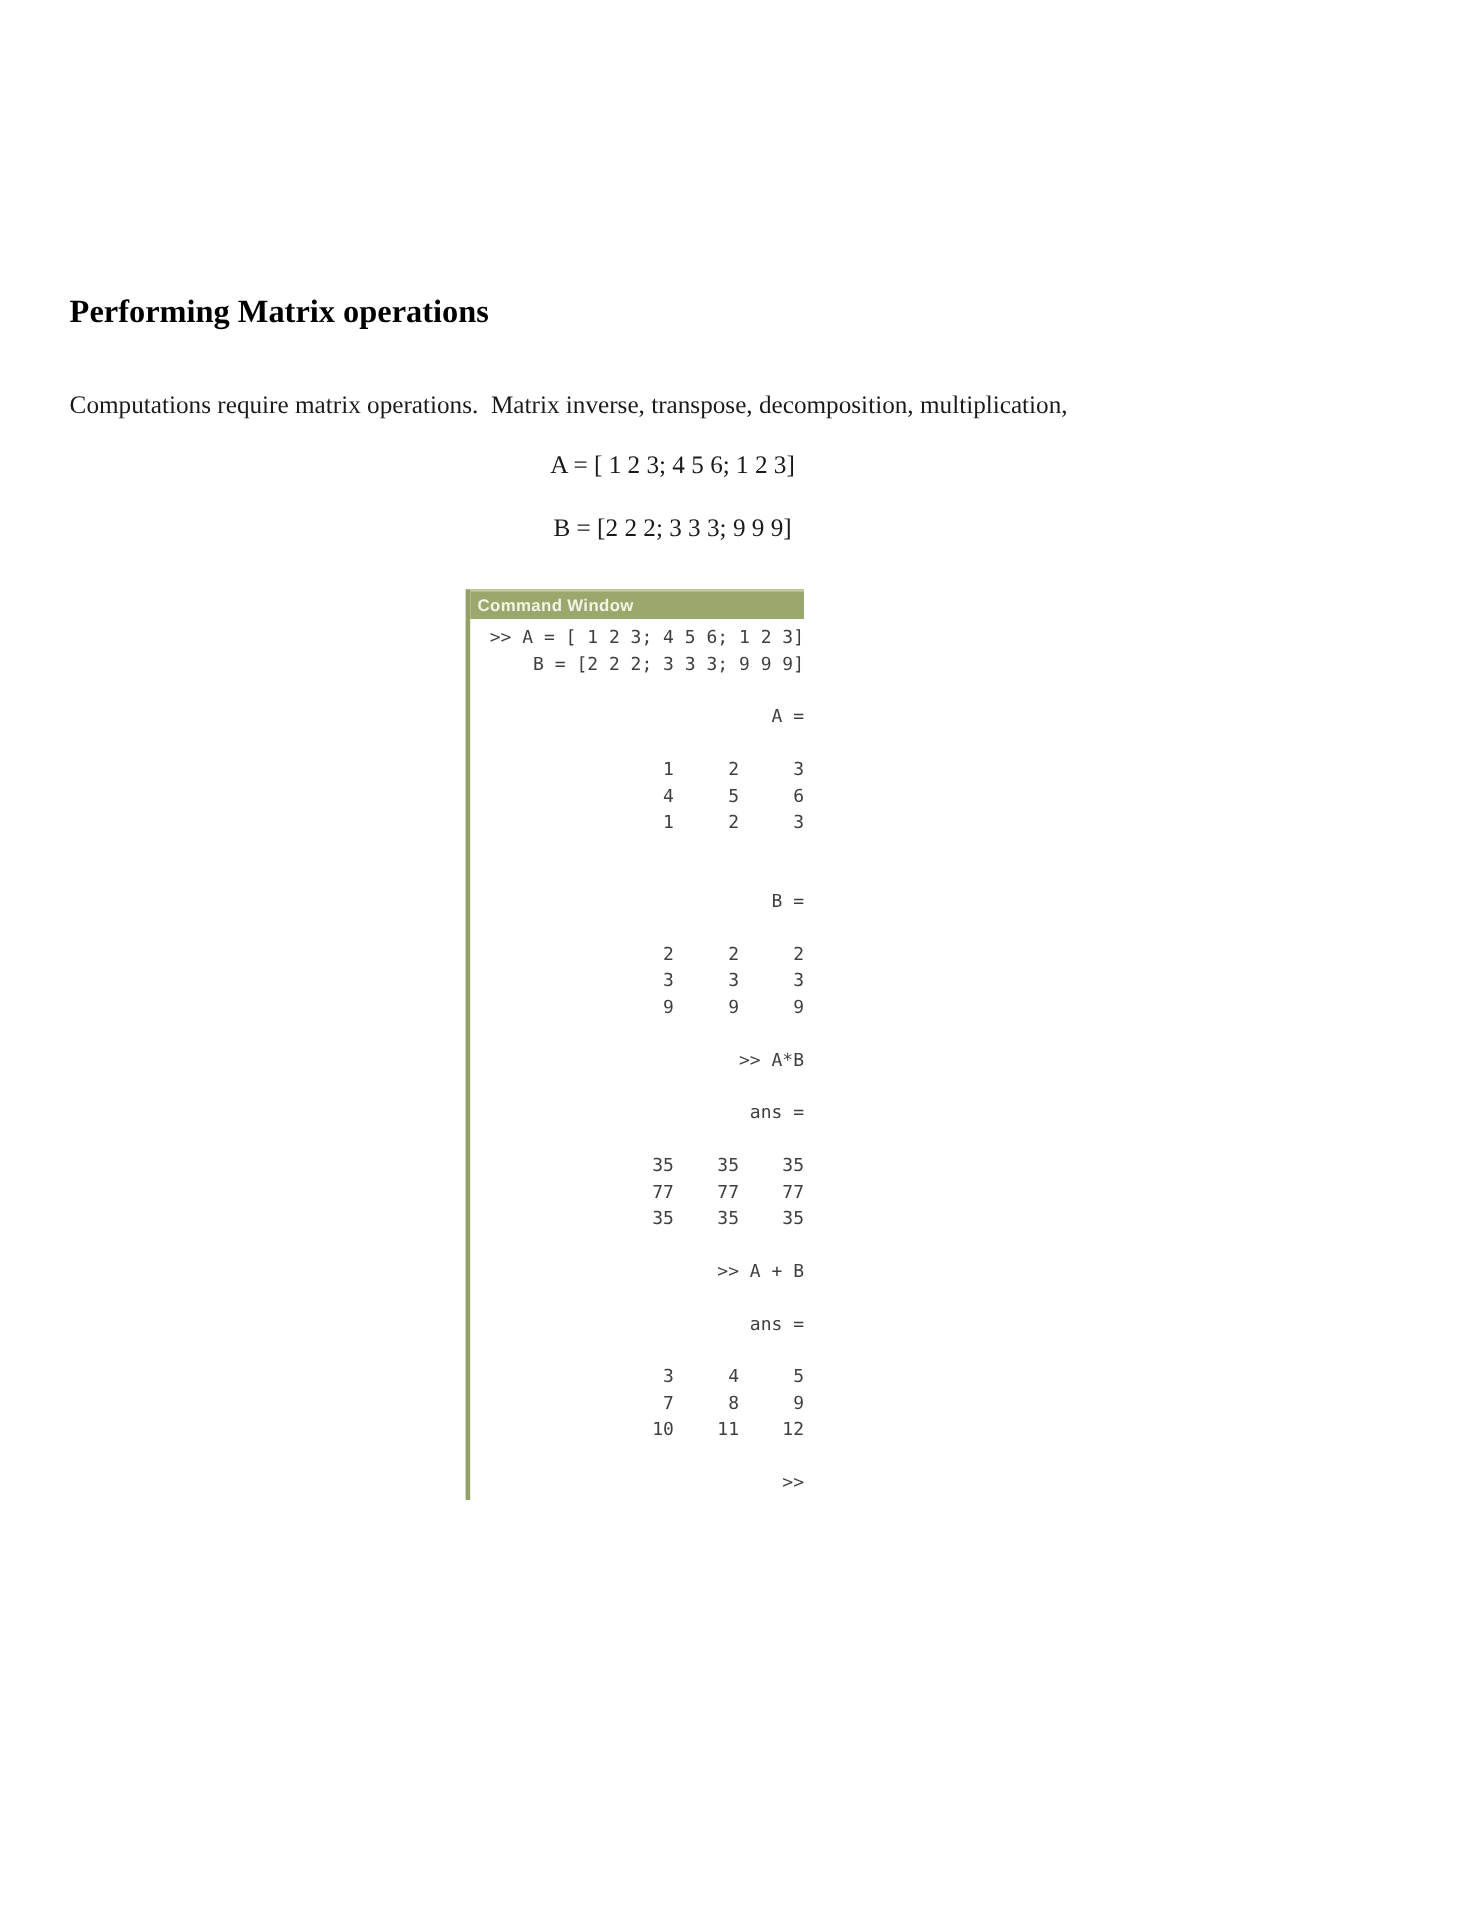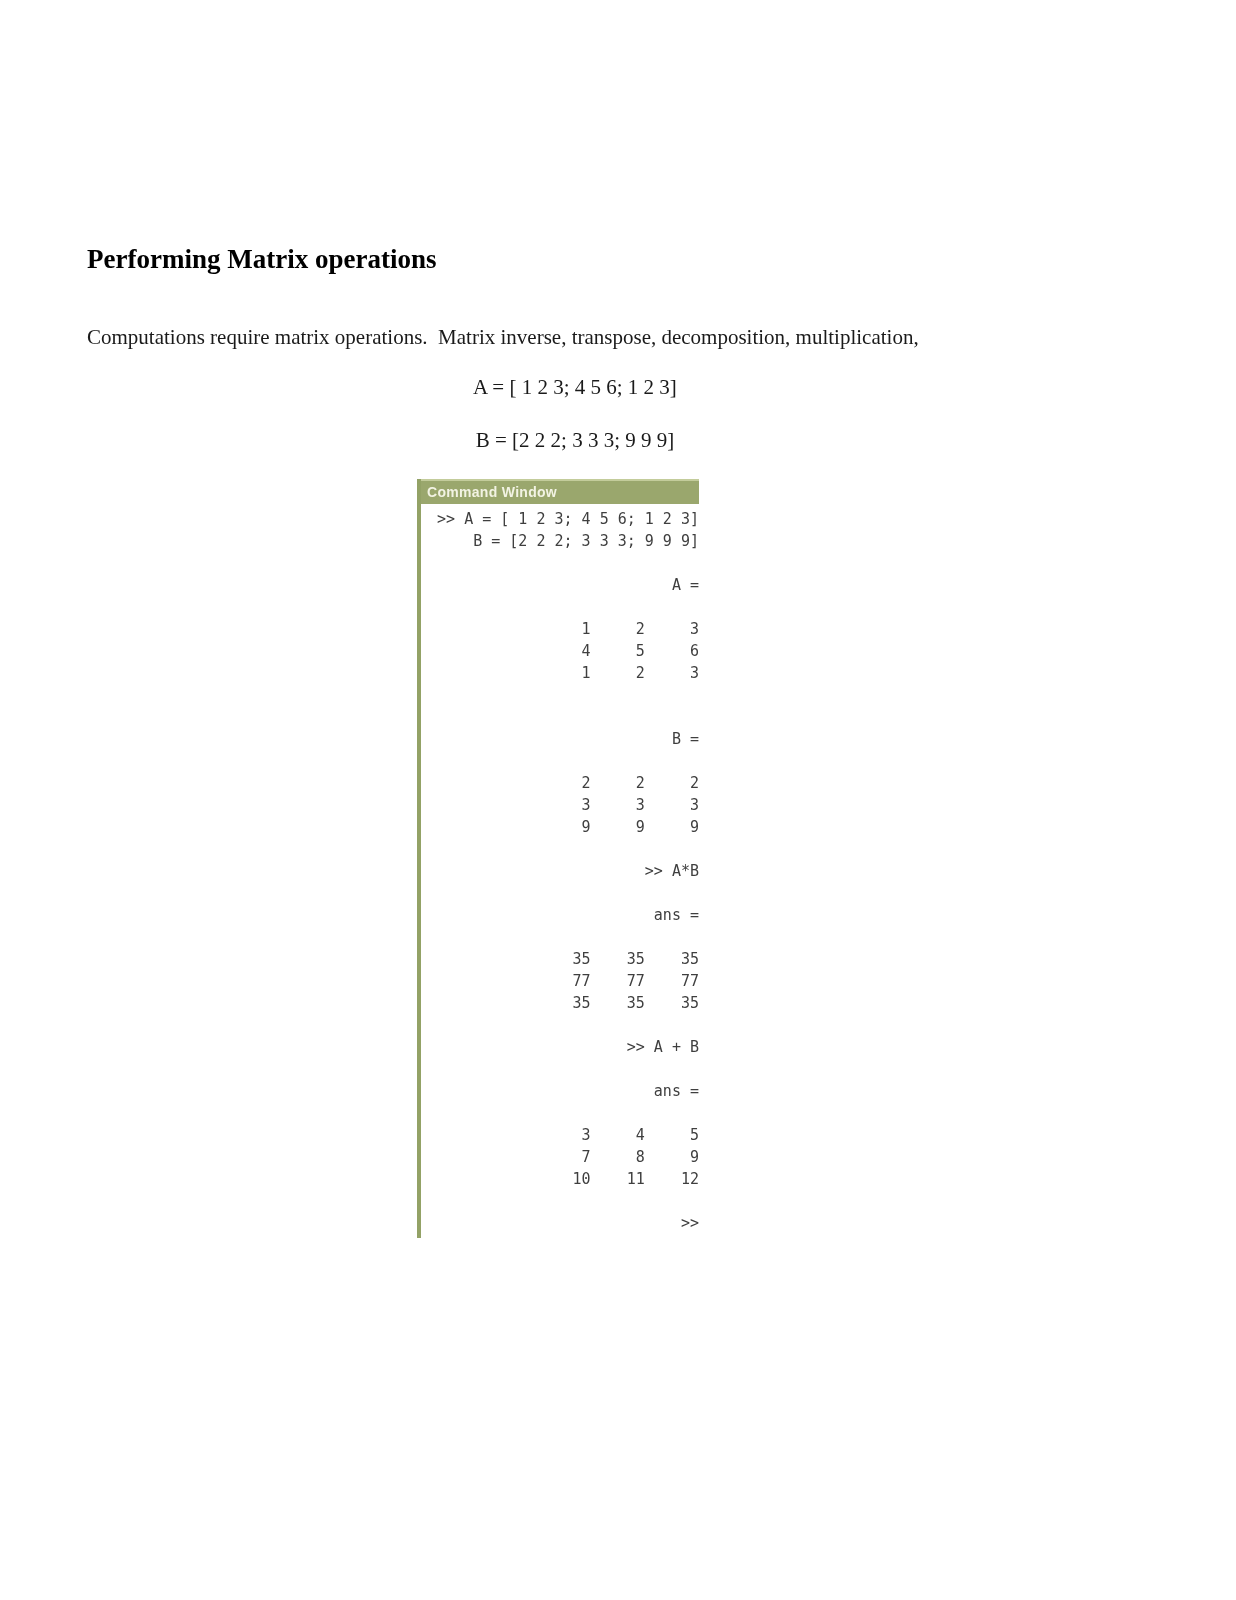--- a/index.html
+++ b/index.html
@@ -8,21 +8,21 @@
     background: #ffffff;
   }
   body {
     width: 1236px;
     height: 1600px;
     position: relative;
     font-family: "Liberation Serif", serif;
     color: #1a1a1a;
   }
   .page {
-    padding: 0 173px 0 87px;
+    padding: 0 173px 0 58px;
   }
   h1.doc-title {
     margin: 243px 0 0 0;
     font-size: 27px;
     line-height: 32px;
     font-weight: bold;
     color: #000000;
     font-family: "Liberation Serif", serif;
   }
   .body-par {
@@ -36,21 +36,21 @@
   .par-gap-small { margin-top: 17px; }
   .pline { display: block; }
   .equation {
     margin-top: 20px;
     font-size: 21px;
     line-height: 30px;
     text-align: center;
     white-space: pre-wrap;
   }
   .cmdwin {
-    margin: 24px 0 0 330px;
+    margin: 36px 0 0 330px;
     width: 278px;
     border-left: 4px solid #93a266;
   }
   .cmdwin-header {
     background: #9aa76d;
     border-top: 2px solid #c3cc9b;
     color: #f2f3e3;
     font-family: "Liberation Sans", sans-serif;
     font-weight: bold;
     font-size: 14px;

